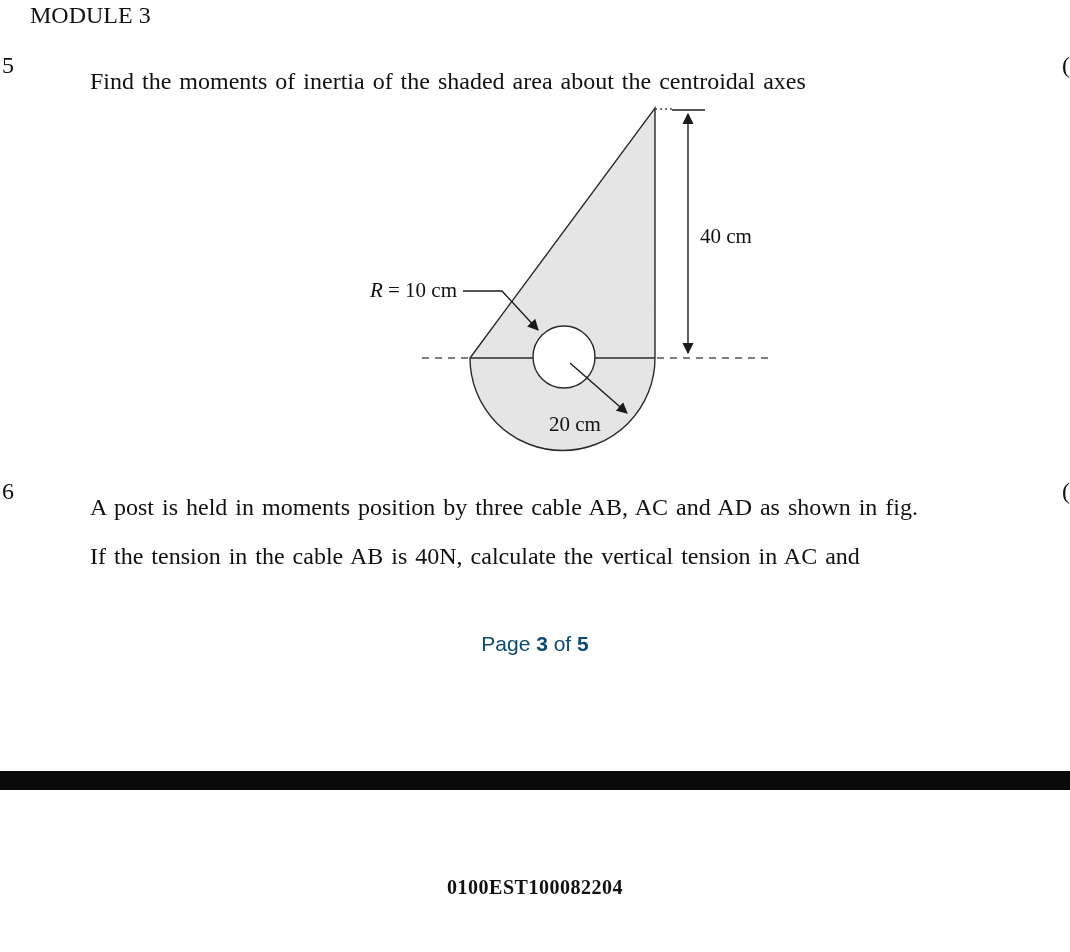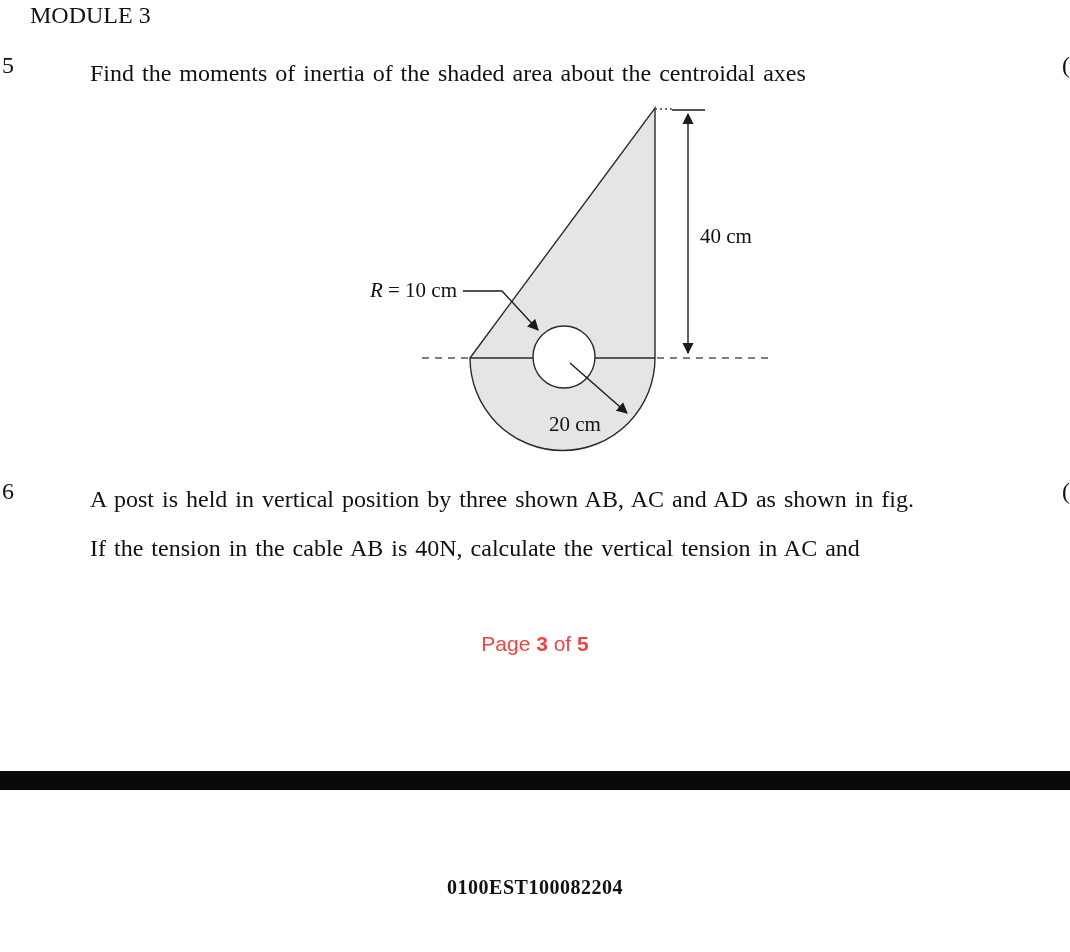--- a/index.html
+++ b/index.html
@@ -6,30 +6,30 @@
   body{
     width:1070px;height:952px;position:relative;overflow:hidden;
     font-family:"Liberation Serif", serif;color:#111;
   }
   .module-title{
     position:absolute;top:2px;left:0;width:100%;
     text-align:left;font-weight:normal;font-size:24px;padding-left:30px;
   }
   .question{position:absolute;left:0;width:100%;font-size:24px;}
   .qnum{position:absolute;left:2px;top:0;}
-  .qtext{position:absolute;left:90px;top:8px;white-space:nowrap;word-spacing:2px;}
+  .qtext{position:absolute;left:90px;top:16px;white-space:nowrap;word-spacing:2px;}
   .paren{position:absolute;right:0px;top:0;}
   #q5{top:52px;}
   #q6-l1{top:478px;}
   #q6-l2{top:527px;}
   .fig-svg{position:absolute;left:0;top:0;width:1070px;height:470px;}
   .fig-svg text{font-family:"Liberation Serif", serif;font-size:21px;fill:#111;}
   .page-footer{
     position:absolute;top:632px;left:0;width:100%;text-align:center;
-    font-family:"Liberation Sans", sans-serif;font-size:21px;color:#ef4444;
+    font-family:"Liberation Sans", sans-serif;font-size:21px;color:#0c4a6e;
   }
   .page-footer .b{font-weight:bold;}
   .sep-bar{position:absolute;top:771px;left:0;width:1070px;height:19px;background:#0a0a0a;}
   .doc-code{
     position:absolute;top:876px;left:0;width:100%;text-align:center;
     font-weight:bold;font-size:20px;letter-spacing:0.5px;
   }
 </style>
 </head>
 <body>
@@ -65,21 +65,21 @@
 
   <text x="457" y="297" text-anchor="end"><tspan font-style="italic">R</tspan><tspan> = 10 cm</tspan></text>
   <polyline points="463,291 502,291 538,330" fill="none" stroke="#1a1a1a" stroke-width="1.4" marker-end="url(#arr)"></polyline>
 
   <line x1="570" y1="363" x2="627" y2="413" stroke="#1a1a1a" stroke-width="1.4" marker-end="url(#arr)"></line>
   <text x="575" y="431" text-anchor="middle">20 cm</text>
 </svg>
 
 <div class="question" id="q6-l1">
   <span class="qnum">6</span>
-  <span class="qtext">A post is held in vertical position by three shown AB, AC and AD as shown in fig.</span>
+  <span class="qtext">A post is held in moments position by three cable AB, AC and AD as shown in fig.</span>
   <span class="paren">(</span>
 </div>
 <div class="question" id="q6-l2">
   <span class="qtext">If the tension in the cable AB is 40N, calculate the vertical tension in AC and</span>
 </div>
 
 <div class="page-footer"><span>Page </span><span class="b">3</span><span> of </span><span class="b">5</span></div>
 
 <div class="sep-bar"></div>
 

